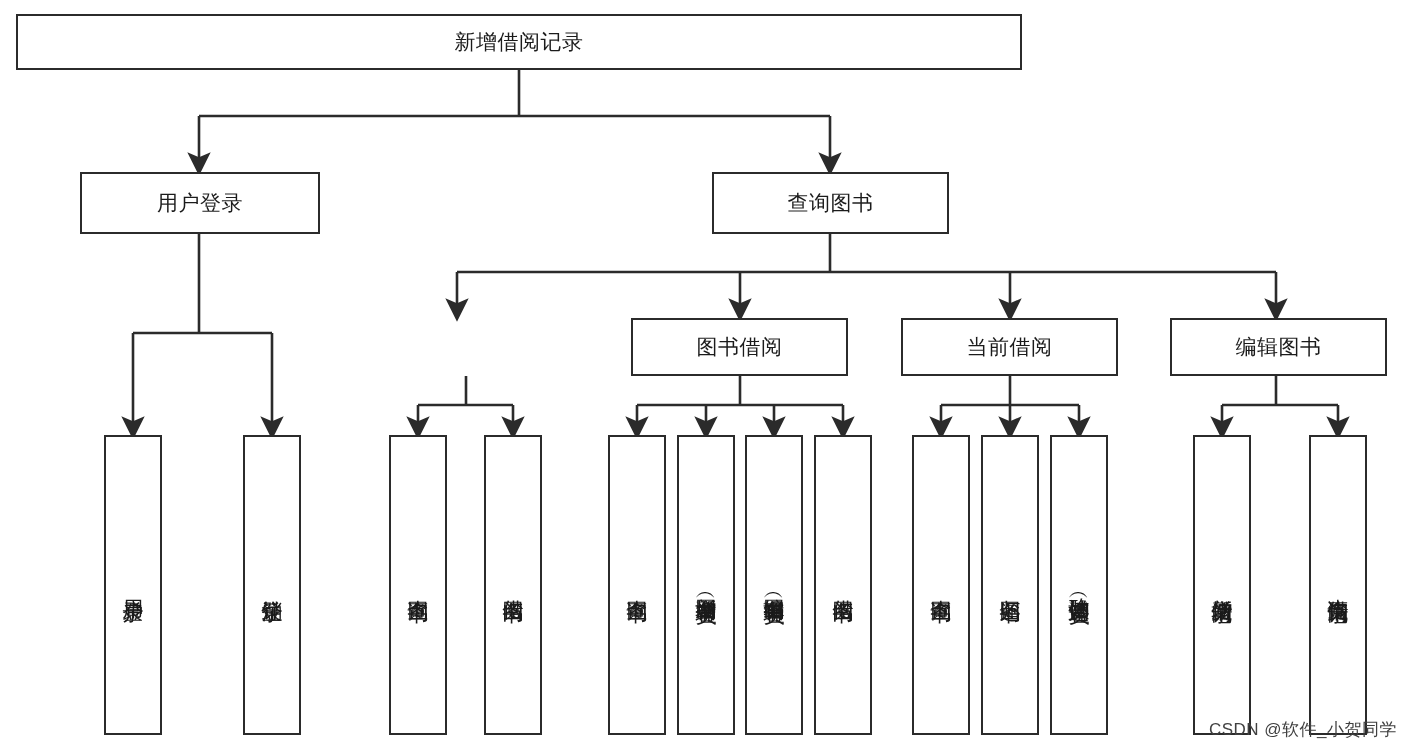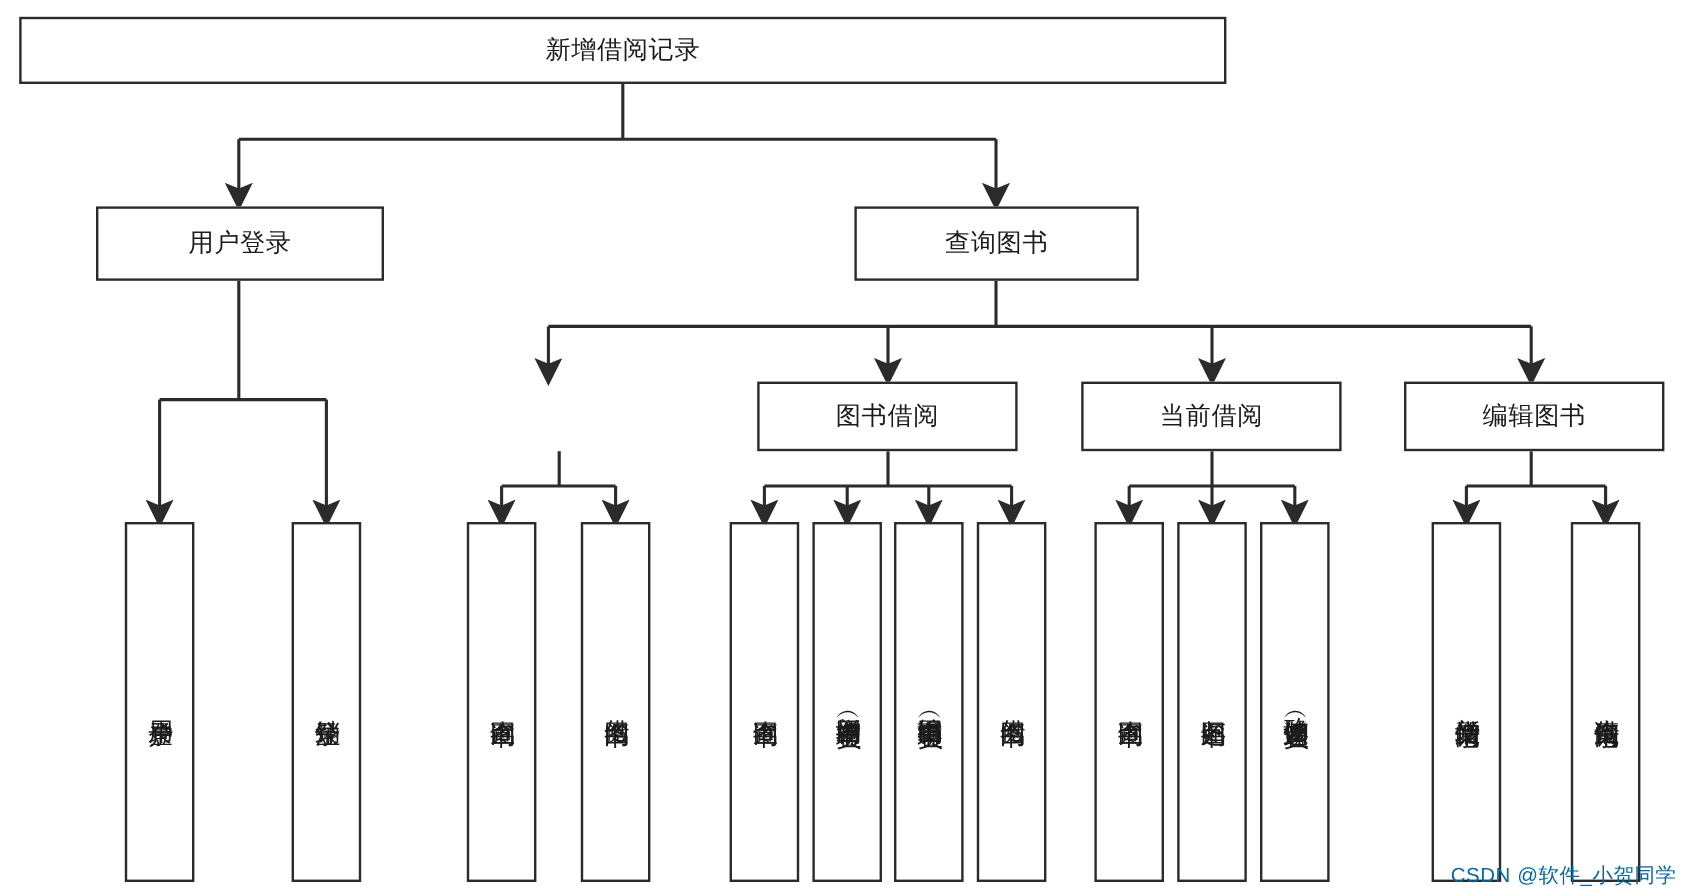--- a/index.html
+++ b/index.html
@@ -57,21 +57,21 @@
   .node.vert .lbl {
     writing-mode: vertical-rl;
     text-orientation: upright;
     text-align: center;
   }
   #watermark {
     position: absolute;
     right: 8px;
     bottom: 6px;
     font-size: 17px;
-    color: #0369a1;
+    color: #404040;
     letter-spacing: 0.5px;
     white-space: nowrap;
     pointer-events: none;
   }
 </style>
 </head>
 <body>
 
 <div id="canvas">
 

